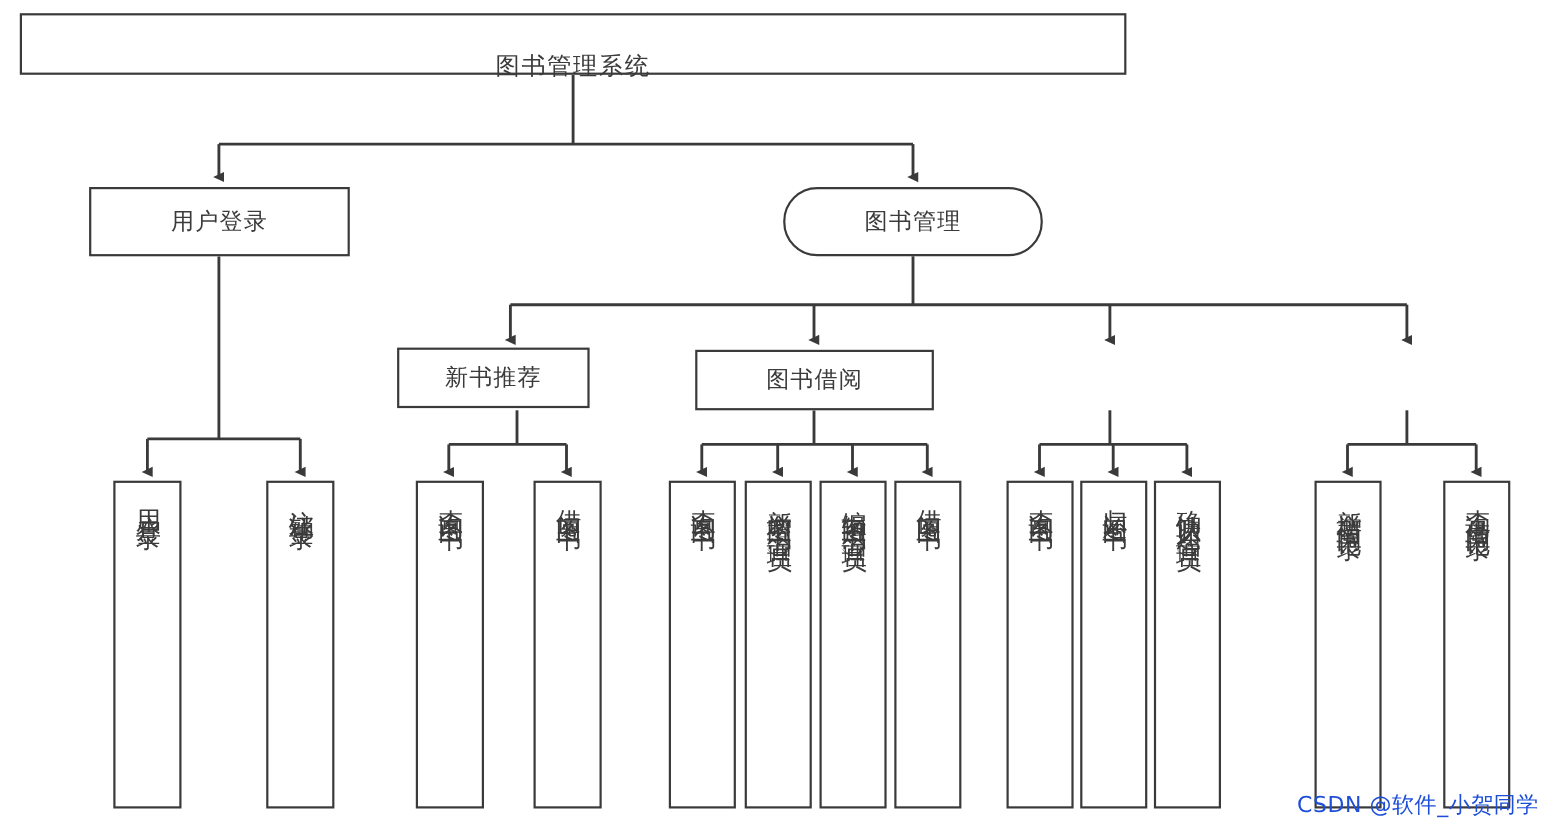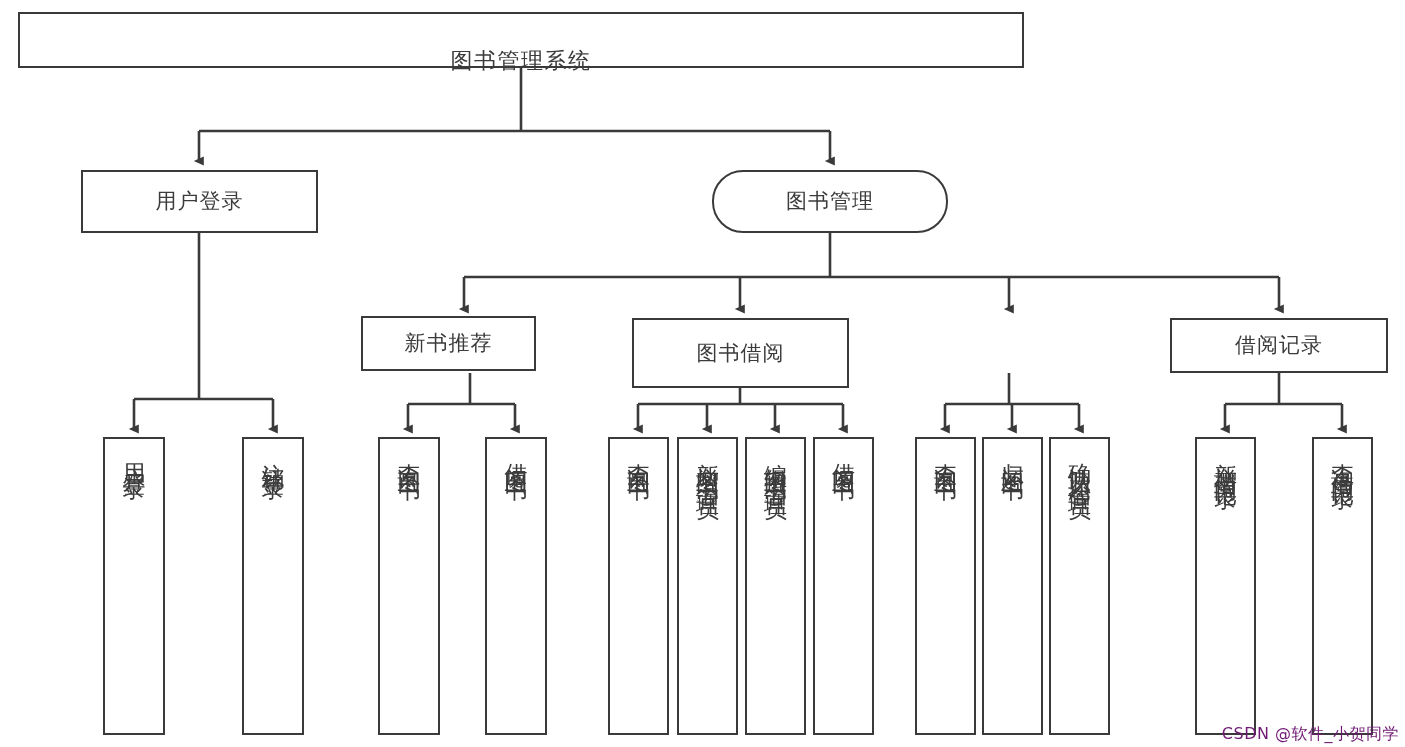--- a/index.html
+++ b/index.html
@@ -61,22 +61,22 @@
     text-orientation: upright;
     font-size: 23px;
     letter-spacing: 5px;
     line-height: 1;
     white-space: nowrap;
   }
   .watermark {
     position: absolute;
     right: 6px;
     bottom: 2px;
-    font-size: 16px;
-    color: #701a75;
+    font-size: 20px;
+    color: #1d4ed8;
     letter-spacing: 0.5px;
     white-space: nowrap;
   }
 </style>
 </head>
 <body>
 
 <div id="canvas">
 
   <svg class="wires" viewBox="0 0 1405 747" width="1405" height="747">
@@ -139,28 +139,25 @@
   </div>
 
   <div class="node horiz" style="left:712px; top:170px; width:236px; height:63px;border-radius:31px;">
     <span class="lbl">图书管理</span>
   </div>
 
   <div class="node horiz" style="left:361px; top:316px; width:175px; height:55px;">
     <span class="lbl">新书推荐</span>
   </div>
 
-  <div class="node horiz" style="left:632px; top:318px; width:217px; height:70px;">
+  <div class="node horiz" style="left:632px; top:318px; width:217px; height:55px;">
     <span class="lbl">图书借阅</span>
   </div>
 
 
-  <div class="node horiz" style="left:1170px; top:318px; width:218px; height:55px;">
-    <span class="lbl">借阅记录</span>
-  </div>
 
   <div class="node vert" style="left:103px; top:437px; width:62px; height:298px;">
     <span class="lbl">用户登录</span>
   </div>
 
   <div class="node vert" style="left:242px; top:437px; width:62px; height:298px;">
     <span class="lbl">注销登录</span>
   </div>
 
   <div class="node vert" style="left:378px; top:437px; width:62px; height:298px;">

